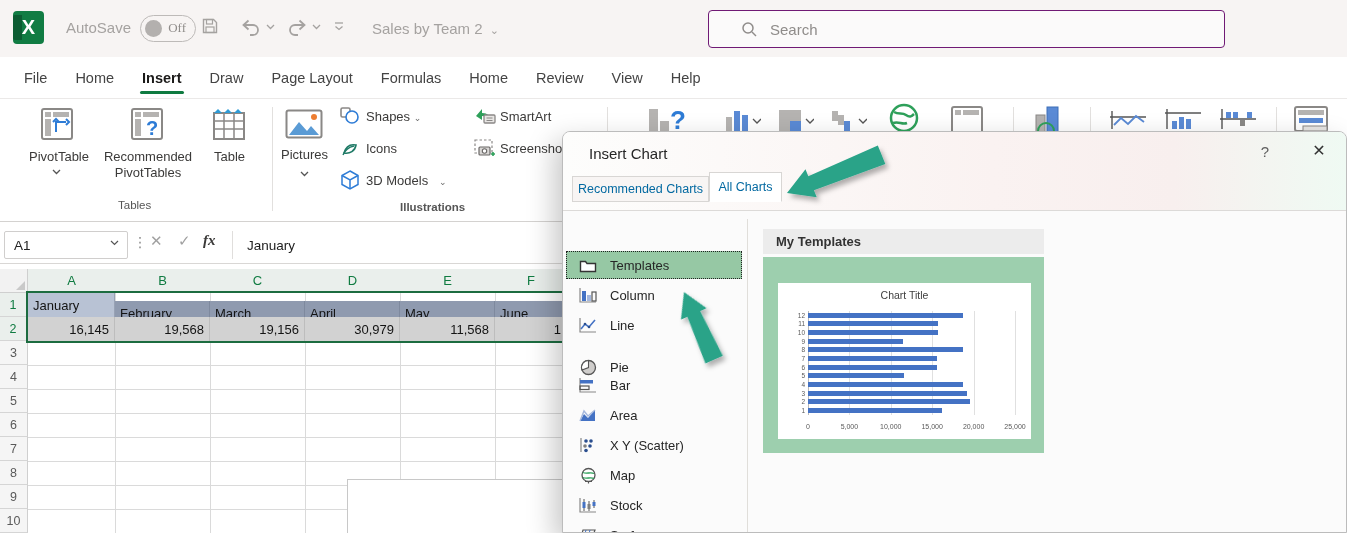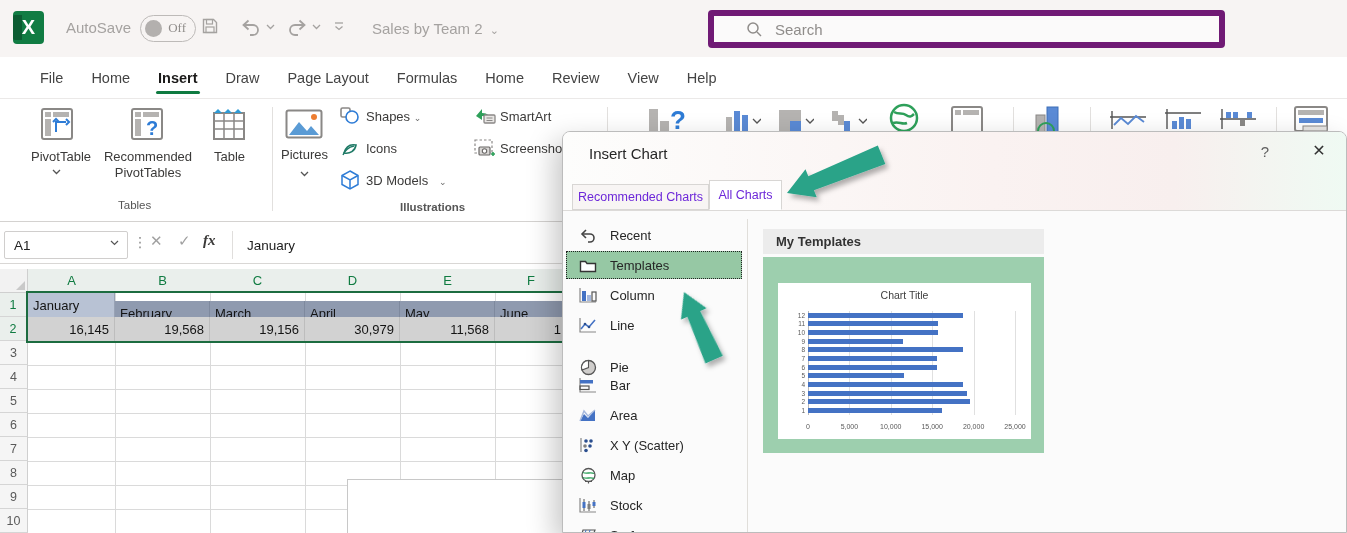--- a/index.html
+++ b/index.html
@@ -18,29 +18,29 @@
   .autosave-lbl { position:absolute; left:66px; top:19px; font-size:15px; color:#a5a2a0; }
   .toggle { position:absolute; left:140px; top:15px; width:56px; height:27px; border:1.5px solid #bdbab8;
             border-radius:14px; background:#f7f4f3;font-family:Liberation Serif, serif; }
   .toggle .knob { position:absolute; left:4px; top:3.5px; width:17px; height:17px; border-radius:50%;
             background:#b3b0ae; }
   .toggle .state { position:absolute; right:9px; top:4px; font-size:13px; color:#8f8c8a; }
   .qat-icon { position:absolute; top:16px; color:#a5a2a0; }
   .doc-title { position:absolute; left:372px; top:20px; font-size:15px; color:#a5a2a0; }
   .doc-title .chev { font-size:11px; margin-left:7px; }
   .searchbox { position:absolute; left:708px; top:10px; width:517px; height:38px; background:#fbfafa;
-               border:6px solid #701a75; border-radius:4px; display:flex; align-items:center; }
+               border:1px solid #701a75; border-radius:4px; display:flex; align-items:center; }
   .searchbox svg { margin-left:32px; }
   .searchbox input { border:none; outline:none; background:transparent; font-size:15px; color:#6b6865;
                margin-left:12px; width:400px; font-family:"Liberation Sans",sans-serif; }
   .searchbox input::placeholder { color:#8f8c8a; }
 
   
   .tabrow { position:absolute; left:0; top:57px; width:1347px; height:41px; background:#fff;
-            display:flex; align-items:center; gap:24px; padding-left:38px; }
+            display:flex; align-items:center; gap:24px; padding-left:22px; }
   .rtab { font-size:14.5px; color:#444; padding:4px 2px; position:relative; cursor:default; }
   .rtab.active { color:#1b1a19; font-weight:600; }
   .rtab.active::after { content:""; position:absolute; left:0; right:0; bottom:-4px; height:3px;
             background:#0f7b41; border-radius:2px; }
 
   
   .ribbon { position:absolute; left:0; top:98px; width:1347px; height:124px; background:#fff;
             border-top:1px solid #ebe9e8; border-bottom:1px solid #d4d2d0; }
   .grp-label { position:absolute; font-size:11.5px; color:#555; }
   .grp-div { position:absolute; top:8px; height:104px; width:1px; background:#e2e0de; }
@@ -93,21 +93,21 @@
   .dialog { position:absolute; left:562px; top:131px; width:785px; height:402px; z-index:10;
             background:#fbfbfb; border:1px solid #bcbcbc; border-radius:8px 8px 0 0;
             box-shadow:-8px 10px 28px rgba(0,0,0,.22); overflow:hidden; }
   .dlg-head { position:absolute; left:0; top:0; width:100%; height:78px;
             background:linear-gradient(90deg,#fdfdfc 0%,#faf2f1 55%,#f8efee 78%,#effaf3 100%); }
   .dlg-title { position:absolute; left:26px; top:13px; font-size:15px; color:#262626; }
   .dlg-help { position:absolute; right:70px; top:11px; font-size:15px; color:#5f5f5f; width:22px;
             text-align:center; }
   .dlg-close { position:absolute; right:14px; top:9px; font-size:16px; color:#333; width:26px;
             text-align:center; }
-  .dlg-tab { position:absolute; bottom:0; height:26px; font-size:12.5px; color:#6d28d9;
+  .dlg-tab { position:absolute; bottom:8px; height:26px; font-size:12.5px; color:#0369a1;
             display:flex; align-items:center; justify-content:center;
             border:1px solid #d8d6d4; background:#f8f5f4; }
   .dlg-tab.active { height:30px; background:#fff; border-bottom:1px solid #fff; z-index:2;
             font-size:12.5px; }
   .dlg-sep { position:absolute; left:0; top:78px; width:100%; height:1px; background:#dcdad8; }
   .dlg-body { position:absolute; left:0; top:79px; width:100%; bottom:0; background:#fbfbfb; }
 
   .side-item { position:absolute; left:3px; width:176px; height:28px; display:flex; align-items:center;
                font-size:13px; color:#262626; }
   .side-item .sicon { width:20px; height:18px; margin-left:12px; margin-right:12px; flex:none;
@@ -216,21 +216,21 @@
     <div style="position:absolute;left:40px;top:8px;">
       <svg class="ic" width="34" height="34" viewBox="0 0 34 34">
           <rect x="2" y="2" width="30" height="30" rx="2" fill="none" stroke="#8a8886" stroke-width="2"></rect>
           <rect x="5" y="5" width="6" height="5" fill="#b5b3b1"></rect>
           <rect x="13" y="5" width="16" height="5" fill="#b5b3b1"></rect>
           <rect x="5" y="12" width="6" height="17" fill="#b5b3b1"></rect>
           <path d="M16 25V15h10" fill="none" stroke="#2e7cd6" stroke-width="2"></path>
           <path d="M13 15l3-3 3 3M26 12l3 3-3 3" fill="none" stroke="#2e7cd6" stroke-width="2"></path>
         </svg>
     </div>
-    <div class="big-btn-label" style="left:5px;top:50px;width:86px;text-align:right;">PivotTable</div>
+    <div class="big-btn-label" style="left:16px;top:50px;width:86px;">PivotTable</div>
     <span style="position:absolute;left:52px;top:70px;">
       <svg class="ic" width="9" height="6" viewBox="0 0 9 6">
           <path d="M1 1l3.5 3.5L8 1" fill="none" stroke="#555" stroke-width="1.3"></path>
         </svg>
     </span>
 
     <div style="position:absolute;left:130px;top:8px;">
       <svg class="ic" width="38" height="34" viewBox="0 0 38 34">
           <rect x="2" y="2" width="30" height="30" rx="2" fill="none" stroke="#8a8886" stroke-width="2"></rect>
           <rect x="5" y="5" width="6" height="5" fill="#b5b3b1"></rect>
@@ -474,29 +474,20 @@
       <span class="dlg-title">Insert Chart</span>
       <span class="dlg-help">?</span>
       <span class="dlg-close">✕</span>
       <div class="dlg-tab" style="left:9px;width:137px;">Recommended Charts</div>
       <div class="dlg-tab active" style="left:146px;width:73px;">All Charts</div>
     </div>
     <div class="dlg-sep"></div>
 
     <div class="dlg-body">
 
-      <div class="side-item" style="top:10px;">
-        <span class="sicon">
-            <svg class="ic" width="18" height="16" viewBox="0 0 18 16">
-              <path d="M3 7h8a4 4 0 1 1 0 8h-2" fill="none" stroke="#444" stroke-width="1.6"></path>
-              <path d="M7 3 3 7l4 4" fill="none" stroke="#444" stroke-width="1.6"></path>
-            </svg>
-          </span>
-        <span>Recent</span>
-      </div>
       <div class="side-item selected" style="top:40px;">
         <span class="sicon">
             <svg class="ic" width="18" height="15" viewBox="0 0 18 15">
               <path d="M1.5 3.5h5l1.5 2h8.5v8h-15z" fill="#fff" stroke="#333" stroke-width="1.4"></path>
             </svg>
           </span>
         <span>Templates</span>
       </div>
       <div class="side-item" style="top:70px;">
         <span class="sicon">

